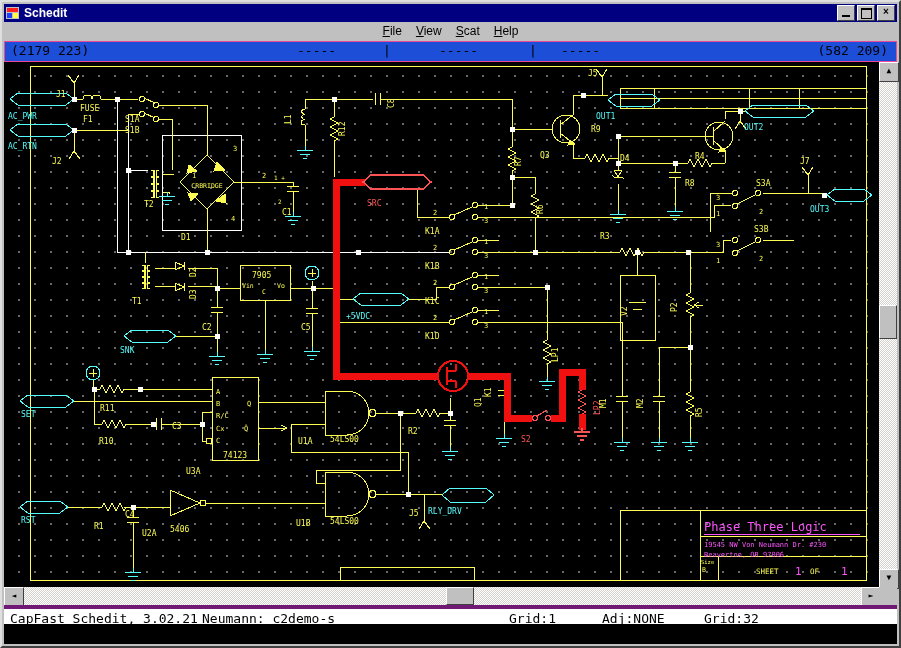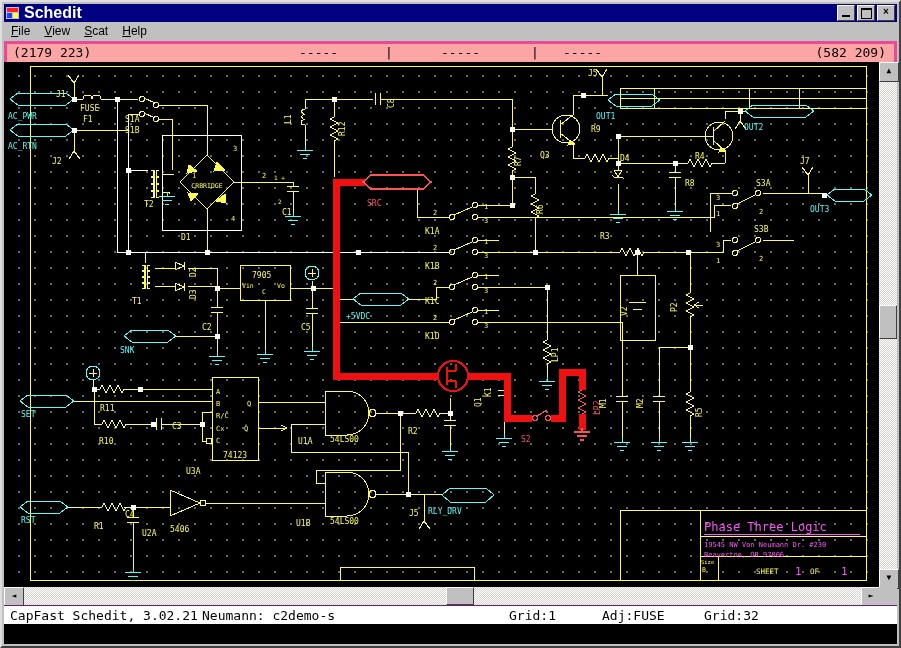--- a/index.html
+++ b/index.html
@@ -3,50 +3,50 @@
 <meta charset="utf-8">
 <style>
   html,body{margin:0;padding:0;}
   body{width:901px;height:648px;position:relative;background:#c0c0c0;
        font-family:"DejaVu Sans Mono",monospace;overflow:hidden;}
   .win{position:absolute;left:0;top:0;width:897px;height:644px;
        border:2px solid;border-color:#dfdfdf #404040 #404040 #dfdfdf;background:#c0c0c0;}
   .titlebar{position:absolute;left:2px;top:2px;right:2px;height:18px;background:#000080;
             display:flex;align-items:center;padding:0 2px;}
   .title-text{color:#fff;font-family:"Liberation Sans",sans-serif;font-weight:bold;
-              font-size:16px;margin-left:4px;flex:1;}
+              font-size:12px;margin-left:4px;flex:1;}
   .tb-btns{display:flex;gap:2px;}
   .tb-btn{width:16px;height:14px;background:#c0c0c0;border:1px solid;
           border-color:#fff #404040 #404040 #fff;font-family:"Liberation Sans",sans-serif;
           font-size:10px;line-height:12px;text-align:center;color:#000;}
   .glyph-min{display:inline-block;width:8px;height:2px;background:#000;margin-top:9px;}
   .glyph-max{display:inline-block;width:9px;height:8px;border:1px solid #000;border-top:2px solid #000;margin-top:2px;}
   .menubar{position:absolute;left:2px;top:21px;right:2px;height:16px;background:#c0c0c0;
-           font-family:"Liberation Sans",sans-serif;font-size:12px;display:flex;align-items:center;}
+           font-family:"Liberation Sans",sans-serif;font-size:12px;display:flex;align-items:center;justify-content:center;}
   .menu-item{padding:1px 7px;color:#000;}
-  .coordbar{position:absolute;left:2px;top:39px;right:2px;height:19px;background:#fca5a5;
-            border:3px solid #ec4899;font-size:13px;color:#000;}
+  .coordbar{position:absolute;left:2px;top:39px;right:2px;height:19px;background:#1d4ed8;
+            border:1px solid #ec4899;font-size:13px;color:#000;}
   .coordbar span{position:absolute;top:1px;white-space:pre;}
   .canvas{position:absolute;left:2px;top:60px;width:875px;height:525px;background:#000;
           background-image:radial-gradient(#686868 0.8px, transparent 1px);
           background-size:16px 16px;background-position:7px 6px;}
   .vscroll{position:absolute;left:877px;top:60px;width:18px;height:525px;background:#d6d3ce;
            background-image:linear-gradient(45deg,#fff 25%,transparent 25%,transparent 75%,#fff 75%),
            linear-gradient(45deg,#fff 25%,transparent 25%,transparent 75%,#fff 75%);
            background-size:2px 2px;background-position:0 0,1px 1px;}
   .hscroll{position:absolute;left:2px;top:585px;width:875px;height:18px;background:#d6d3ce;
            background-image:linear-gradient(45deg,#fff 25%,transparent 25%,transparent 75%,#fff 75%),
            linear-gradient(45deg,#fff 25%,transparent 25%,transparent 75%,#fff 75%);
            background-size:2px 2px;background-position:0 0,1px 1px;}
   .sb-btn{position:absolute;width:18px;height:18px;background:#c0c0c0;border:1px solid;
           border-color:#fff #404040 #404040 #fff;font-size:8px;line-height:16px;text-align:center;color:#000;}
   .sb-thumb{position:absolute;background:#c0c0c0;border:1px solid;border-color:#fff #404040 #404040 #fff;}
   .corner{position:absolute;left:877px;top:585px;width:18px;height:18px;background:#c0c0c0;}
   .statusbar{position:absolute;left:2px;top:603px;right:2px;height:19px;background:#fff;
-             border-top:1px solid #701a75;font-size:13px;color:#000;}
+             border-top:4px solid #701a75;font-size:13px;color:#000;}
   .statusbar span{position:absolute;top:2px;white-space:pre;}
   .blackstrip{position:absolute;left:2px;top:622px;right:2px;bottom:2px;background:#000;}
   svg text{font-family:"DejaVu Sans Mono",monospace;}
 </style>
 </head>
 <body>
 
 <div class="win">
 
   <div class="titlebar">
@@ -405,17 +405,17 @@
     <span class="sb-btn" style="left:0;top:0;">◄</span>
     <span class="sb-thumb" style="left:442px;top:0;width:26px;height:16px;"></span>
     <span class="sb-btn" style="left:857px;top:0;">►</span>
   </div>
   <div class="corner"></div>
 
   <div class="statusbar">
     <span style="left:6px">CapFast Schedit, 3.02.21</span>
     <span style="left:198px">Neumann: c2demo-s</span>
     <span style="left:505px">Grid:1</span>
-    <span style="left:598px">Adj:FUSE</span>
+    <span style="left:598px">Adj:NONE</span>
     <span style="left:700px">Grid:32</span>
   </div>
   <div class="blackstrip"></div>
 </div>
 
 </body></html>

